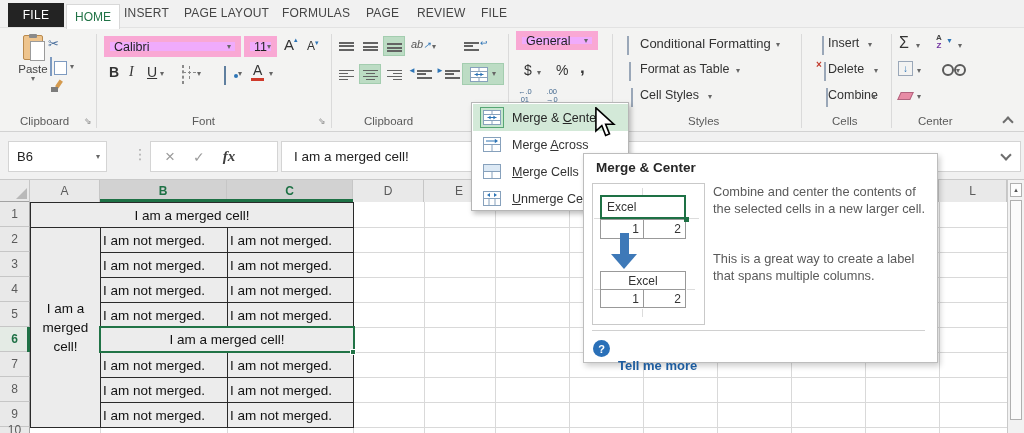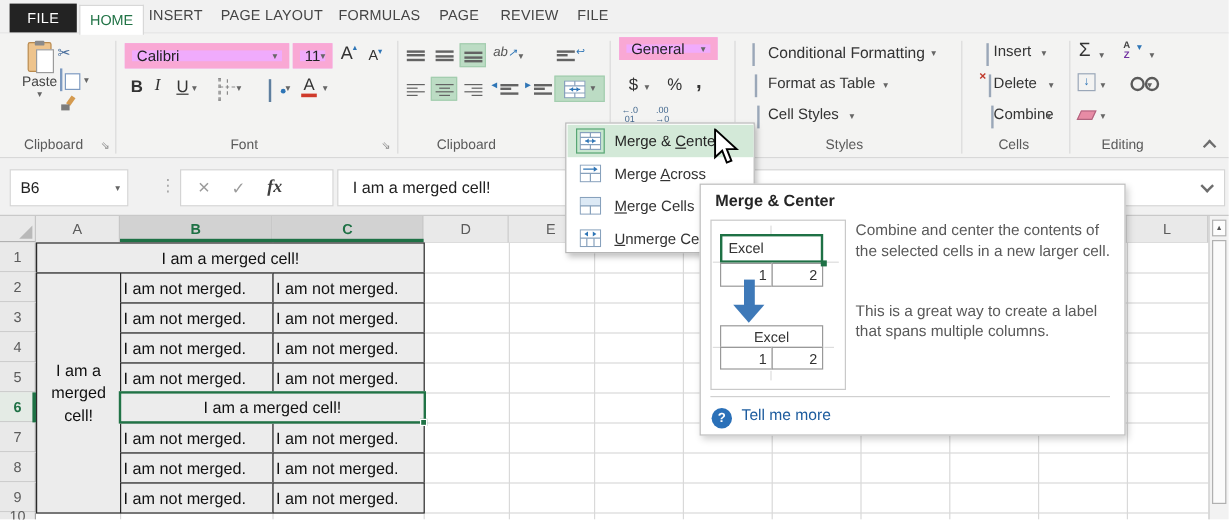--- a/index.html
+++ b/index.html
@@ -259,21 +259,21 @@
 <span class="abs" style="left:946px;top:37px;font-size:7px;color:#2e75b6">▼</span>
 <span class="abs caret" style="left:958px;top:42px">▾</span>
 <span class="abs" style="left:898px;top:61px;width:15px;height:15px;border:1px solid #9aa7b8;font-size:10px;color:#2e75b6;display:flex;align-items:center;justify-content:center">
     <span>↓</span>
   </span>
 <span class="abs caret" style="left:917px;top:67px">▾</span>
 <span class="abs binoc" style="left:936px;top:64px"></span>
 <span class="abs caret" style="left:956px;top:67px">▾</span>
 <span class="abs eraser" style="left:899px;top:92px"></span>
 <span class="abs caret" style="left:917px;top:93px">▾</span>
-<span class="abs glabel" style="left:918px">Editing</span>
+<span class="abs glabel" style="left:918px">Center</span>
 <span class="abs chev up" style="left:1004px;top:118px"></span>
 
 
 <div class="abs fbar"></div>
 <div class="abs fwhite" style="left:8px;top:141px;width:99px;height:31px;padding-left:8px">
   <span>B6</span>
   <span class="caret" style="margin-left:auto;margin-right:6px">▾</span>
 </div>
 <span class="abs" style="left:133px;top:146px;font-size:14px;color:#a8a8a8">⋮</span>
 <div class="abs fwhite" style="left:150px;top:141px;width:128px;height:31px">
@@ -440,21 +440,21 @@
 <div class="abs" style="left:611px;top:254px;width:0;height:0;border-left:13px solid transparent;border-right:13px solid transparent;border-top:15px solid #3e79b8;z-index:22"></div>
 <div class="abs dgcell" style="left:600px;top:271px;width:86px;height:19px;justify-content:center;z-index:22">Excel</div>
 <div class="abs dgcell" style="left:600px;top:289px;width:44px;height:19px;justify-content:flex-end;padding-right:4px;z-index:22">1</div>
 <div class="abs dgcell" style="left:643px;top:289px;width:43px;height:19px;justify-content:flex-end;padding-right:4px;z-index:22">2</div>
 <div class="abs tiptext" style="left:713px;top:183px;z-index:21">Combine and center the contents of the selected cells in a new larger cell.</div>
 <div class="abs tiptext" style="left:713px;top:250px;z-index:21">This is a great way to create a label that spans multiple columns.</div>
 <div class="abs" style="left:592px;top:330px;width:333px;height:1px;background:#d0d0d0;z-index:21"></div>
 <div class="abs" style="left:593px;top:340px;width:17px;height:17px;border-radius:50%;background:#2a70b8;color:#fff;font-size:11px;font-weight:bold;display:flex;align-items:center;justify-content:center;z-index:21">
     <span>?</span>
   </div>
-<span class="abs" style="left:618px;top:338px;font-size:13px;font-weight:normal;color:#1d5c9e;z-index:21">Tell me more</span>
+<span class="abs" style="left:618px;top:358px;font-size:13px;font-weight:bold;color:#1d5c9e;z-index:21">Tell me more</span>
 
 
 <svg class="abs" style="left:594px;top:107px;z-index:30" width="23" height="32" viewBox="0 0 14 20">
   <path d="M1 0.5 L1 15 L4.7 11.6 L7.1 17.8 L9.5 16.8 L7.1 10.8 L12.2 10.8 Z" fill="#fff" stroke="#000" stroke-width="1"></path>
 </svg>
 
 
 
 
 </body></html>

